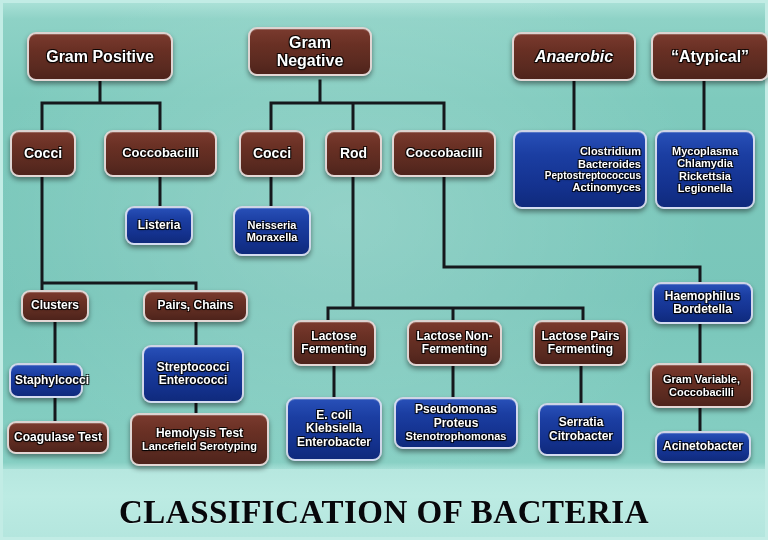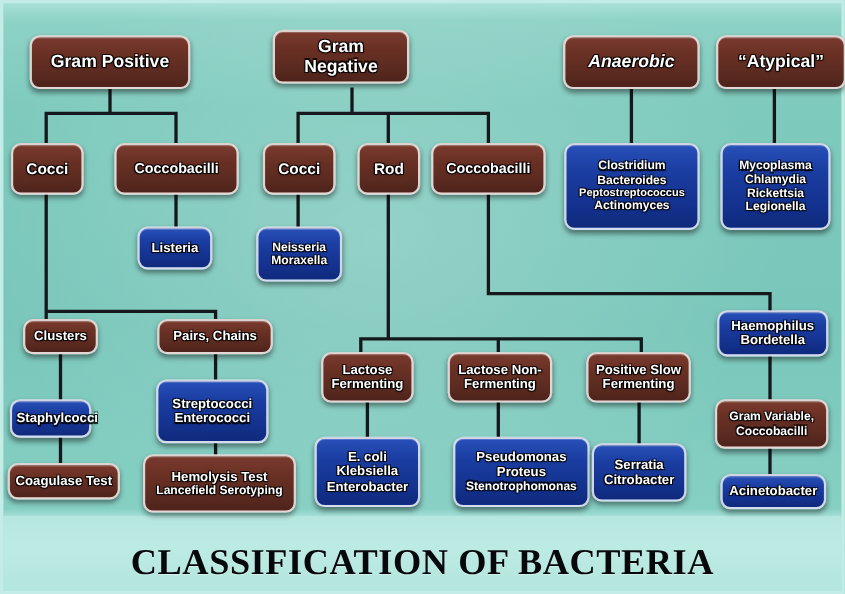--- a/index.html
+++ b/index.html
@@ -140,21 +140,21 @@
   </div>
 
   <div class="node brown f13" style="left:322px;top:127px;width:57px;height:47px;font-size:14px;">
     <span class="lbl">Rod</span>
   </div>
 
   <div class="node brown f13" style="left:389px;top:127px;width:104px;height:47px;">
     <span class="lbl">Coccobacilli</span>
   </div>
 
-  <div class="node blue" style="left:510px;top:127px;width:123px;height:79px;">
+  <div class="node blue" style="left:510px;top:127px;width:134px;height:79px;text-align:right;">
     <span class="lbl">
       <div class="f11">Clostridium</div>
       <div class="f11">Bacteroides</div>
       <div class="f10">Peptostreptococcus</div>
       <div class="f11">Actinomyces</div>
     </span>
   </div>
 
   <div class="node blue" style="left:652px;top:127px;width:100px;height:79px;">
     <span class="lbl">
@@ -204,21 +204,21 @@
 
   <div class="node brown" style="left:404px;top:317px;width:95px;height:46px;">
     <span class="lbl">
       <div class="f12">Lactose Non-</div>
       <div class="f12">Fermenting</div>
     </span>
   </div>
 
   <div class="node brown" style="left:530px;top:317px;width:95px;height:46px;">
     <span class="lbl">
-      <div class="f12">Positive Slow</div>
+      <div class="f12">Lactose Pairs</div>
       <div class="f12">Fermenting</div>
     </span>
   </div>
 
   <div class="node blue" style="left:649px;top:279px;width:101px;height:42px;">
     <span class="lbl">
       <div class="f12">Haemophilus</div>
       <div class="f12">Bordetella</div>
     </span>
   </div>
@@ -242,21 +242,21 @@
   </div>
 
   <div class="node blue" style="left:283px;top:394px;width:96px;height:64px;">
     <span class="lbl">
       <div class="f12">E. coli</div>
       <div class="f12">Klebsiella</div>
       <div class="f12">Enterobacter</div>
     </span>
   </div>
 
-  <div class="node blue" style="left:391px;top:394px;width:124px;height:64px;margin-left:18px;">
+  <div class="node blue" style="left:391px;top:394px;width:124px;height:52px;">
     <span class="lbl">
       <div class="f12">Pseudomonas</div>
       <div class="f12">Proteus</div>
       <div class="f11">Stenotrophomonas</div>
     </span>
   </div>
 
   <div class="node blue" style="left:535px;top:400px;width:86px;height:53px;">
     <span class="lbl">
       <div class="f12">Serratia</div>

